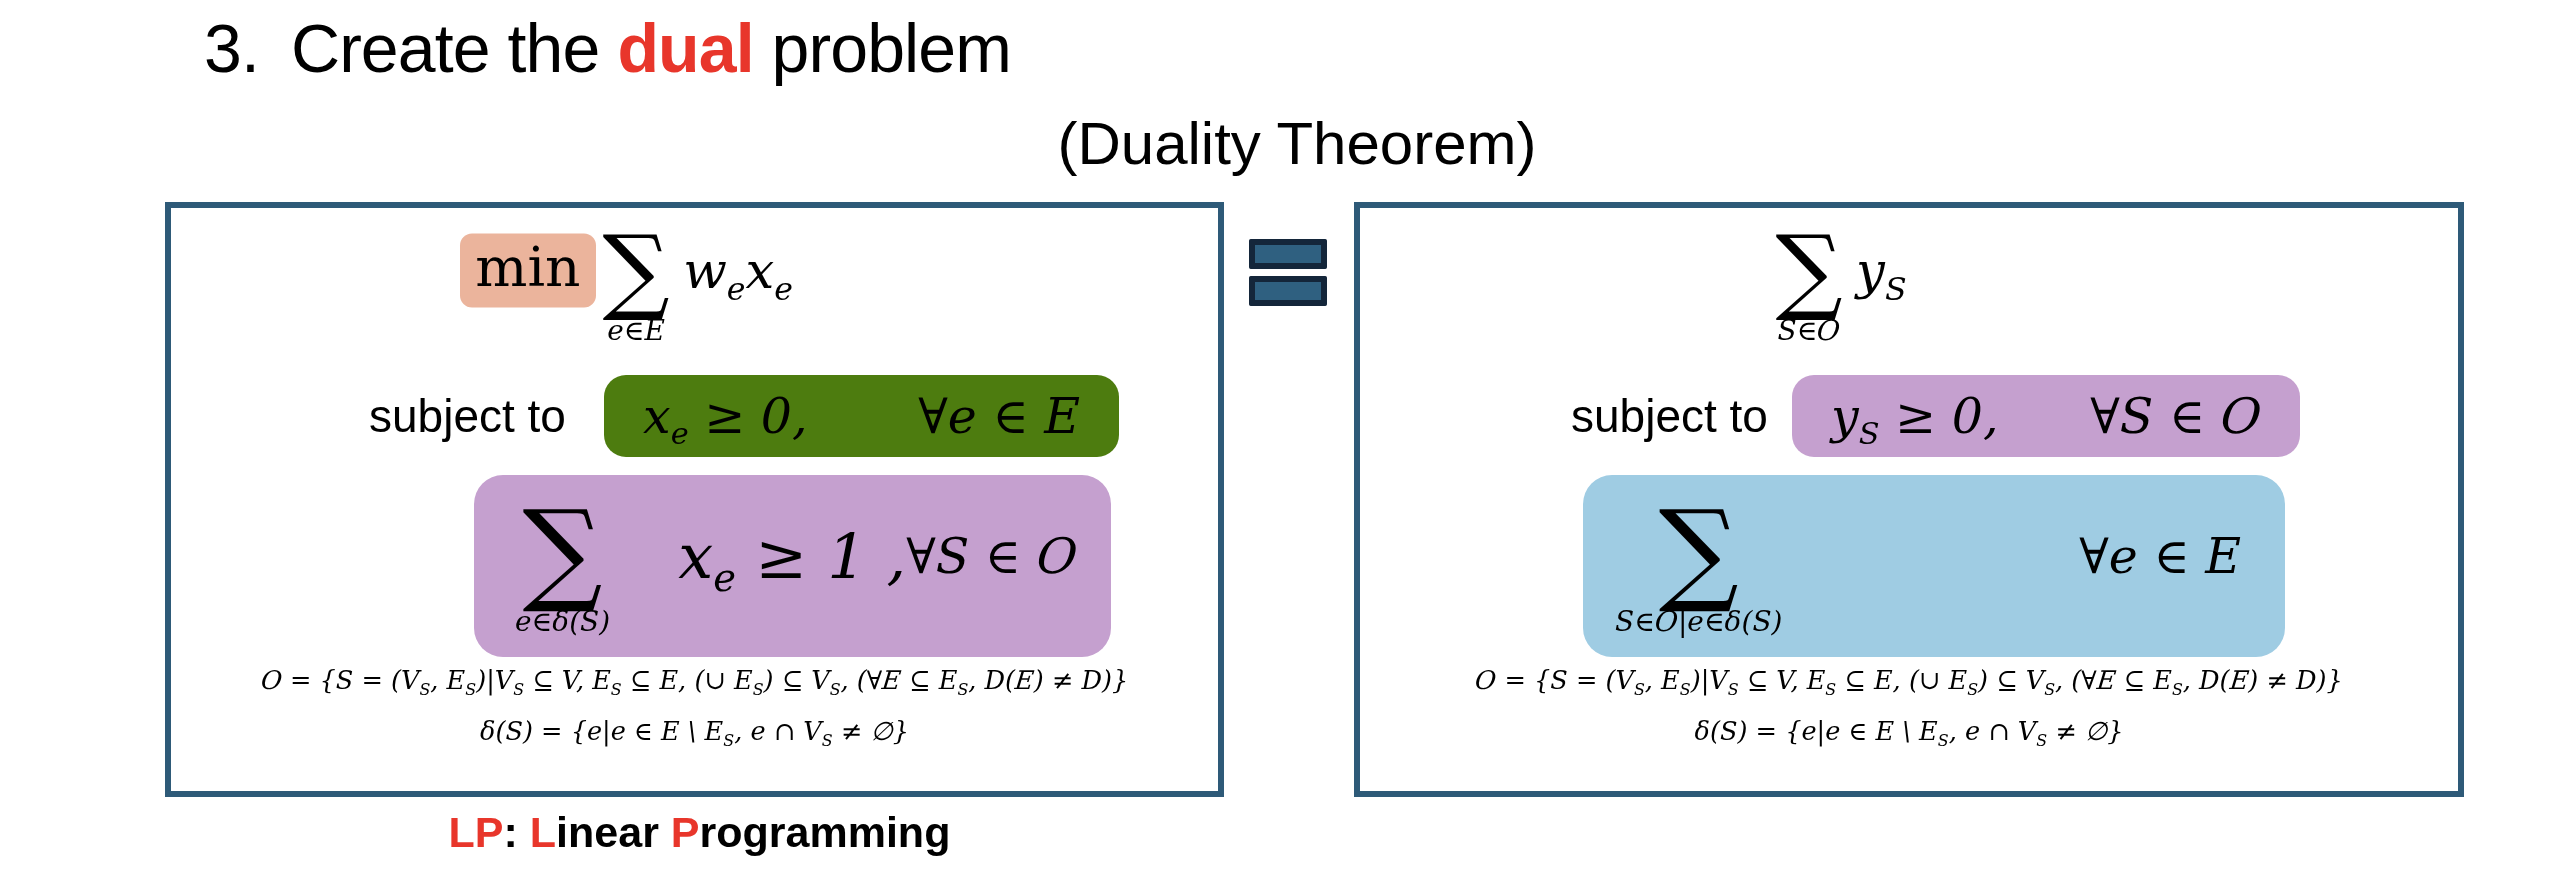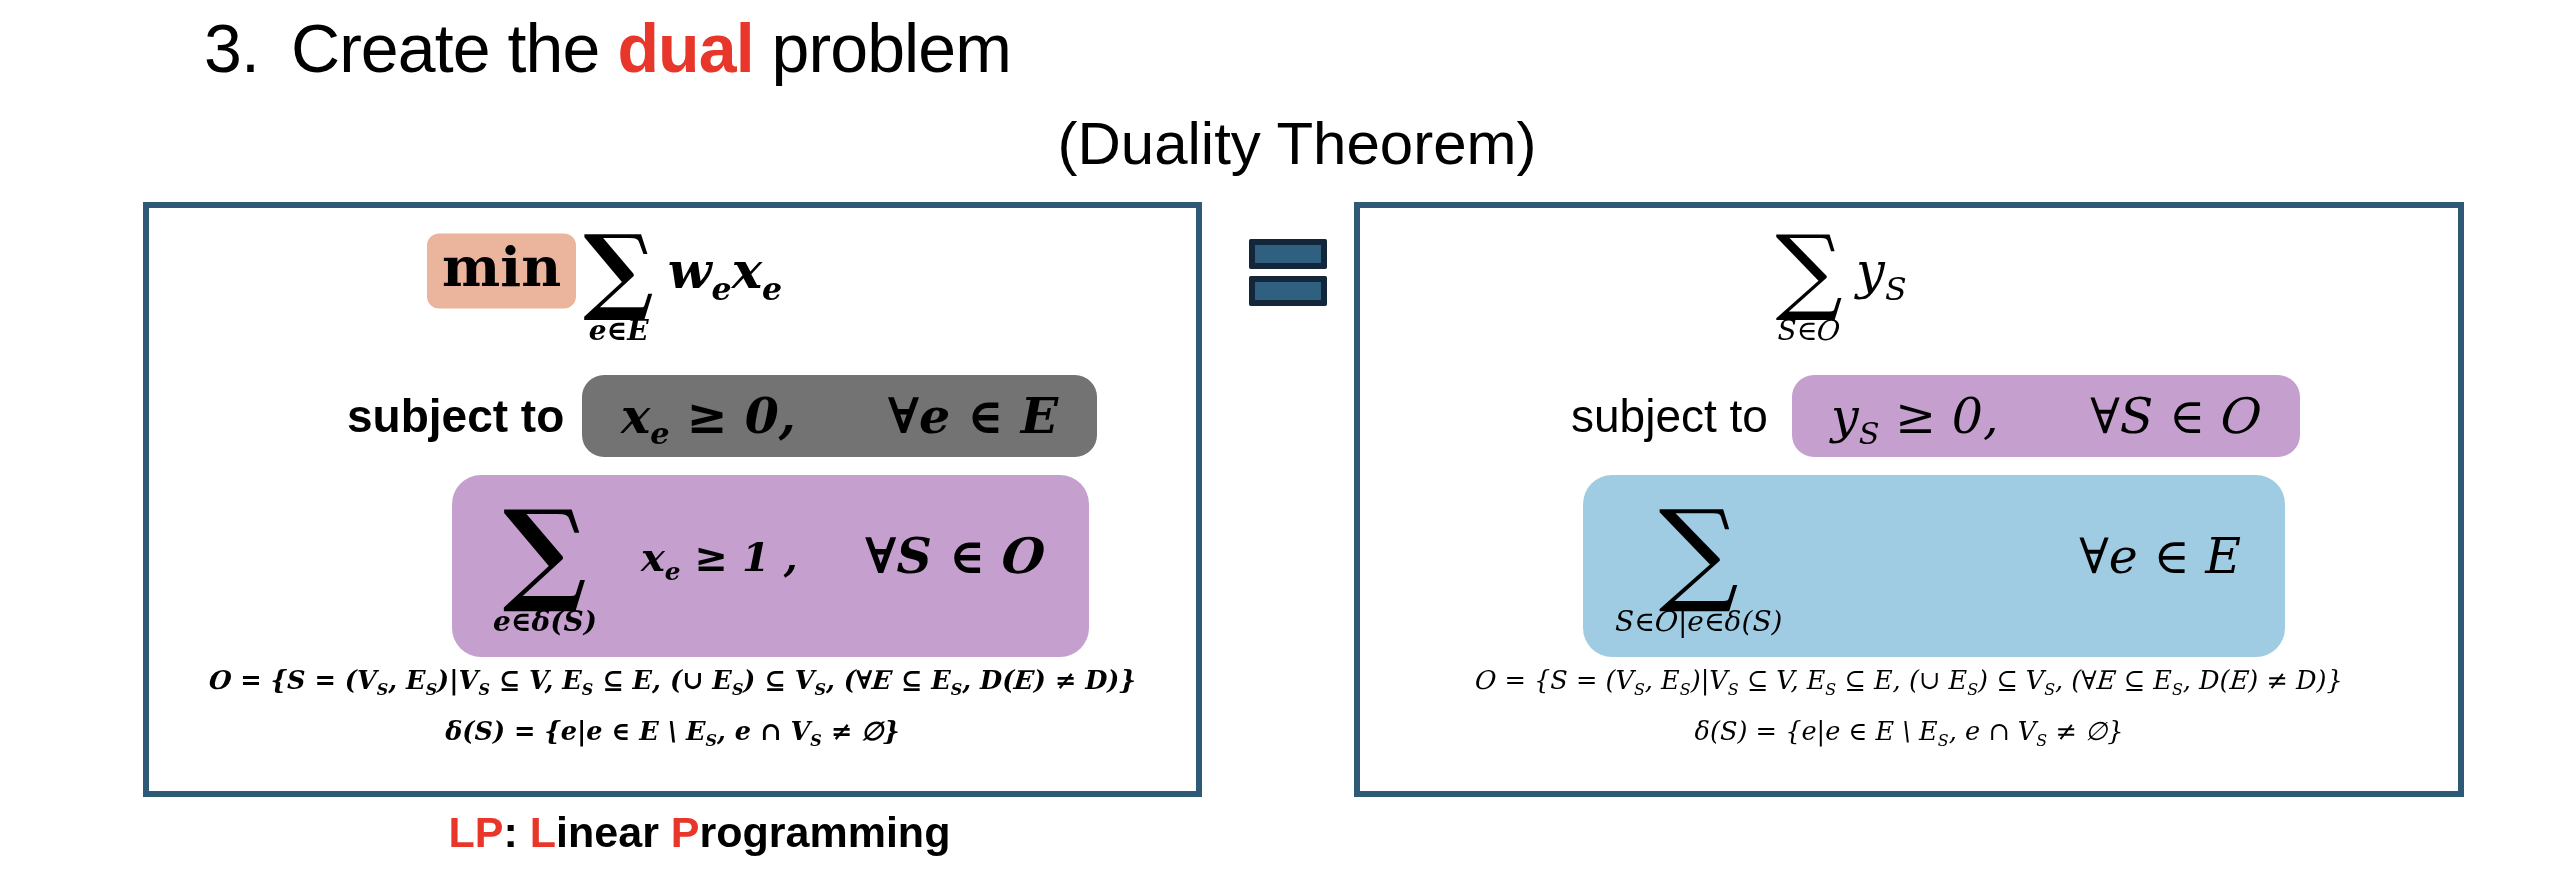--- a/index.html
+++ b/index.html
@@ -8,21 +8,21 @@
     font-family:"Liberation Sans",sans-serif;color:#000;
   }
   
   .title{position:absolute;left:204px;top:8.5px;font-size:68px;letter-spacing:-0.9px;white-space:nowrap;}
   .t-num{display:inline-block;margin-right:32px;}
   .t-hl{font-weight:bold;}
   .red{color:#E8362B;}
   .subtitle{position:absolute;top:109px;left:1297px;transform:translateX(-50%);font-size:60px;white-space:nowrap;}
   
   .box{position:absolute;top:202px;height:595px;border:6.8px solid #2E5A78;background:#fff;box-sizing:border-box;}
-  .box-lp{left:143px;width:1059px;font-weight:bold;}
+  .box-lp{left:165px;width:1059px;}
   .box-dlp{left:1354px;width:1110px;}
   
   .equals{position:absolute;left:1249px;top:239px;width:78px;}
   .equals .bar{height:30px;background:#2F6080;border:6px solid #14263A;box-sizing:border-box;border-radius:1.7px;}
   .equals .bar + .bar{margin-top:6.8px;}
   
   .math{font-family:"DejaVu Serif",serif;font-style:italic;}
   sub{font-size:0.62em;line-height:0;}
   .scr{display:inline-block;transform:skewX(-6deg);font-style:italic;}
   .sum-block{display:flex;flex-direction:column;align-items:center;}
@@ -35,31 +35,31 @@
   .op-pill{background:#EBB49C;border-radius:12px;font-family:"DejaVu Serif",serif;font-size:55px;font-style:normal;
            padding:1.7px 15.3px 8.5px;transform:translateY(-13.6px);margin-right:6.8px;}
   .obj-expr{font-size:51px;margin-left:13.6px;transform:translateY(-13.6px);white-space:nowrap;}
   
   .c-row{position:absolute;top:167px;left:0;width:100%;height:82px;}
   .subject-label{position:absolute;top:50%;transform:translateY(-50%);font-size:46px;white-space:nowrap;}
   .box-lp .subject-label{left:198px;}
   .box-dlp .subject-label{left:211px;}
   .pill{box-sizing:border-box;display:flex;align-items:center;}
   .c1-pill{position:absolute;top:0;height:82px;border-radius:22px;}
-  .box-lp .c1-pill{left:433px;width:515px;background:#737373;}
+  .box-lp .c1-pill{left:433px;width:515px;background:#4d7c0f;}
   .box-dlp .c1-pill{left:432px;width:508px;background:#C5A0CF;}
   .c1-pill .c-expr{font-size:49px;margin-left:39px;white-space:nowrap;}
   .c1-pill .c-forall{font-size:49px;margin-left:auto;margin-right:39px;white-space:nowrap;}
   
   .c2-pill{position:absolute;top:267px;height:182px;border-radius:29px;}
   .box-lp .c2-pill{left:303px;width:637px;background:#C5A0CF;}
   .box-dlp .c2-pill{left:223px;width:702px;background:#9FCCE3;}
   .c2-pill .sum-block{margin-left:41px;}
   .box-dlp .c2-pill .sum-block{margin-left:32px;}
-  .c2-pill .c-expr{font-size:40px;margin-left:44px;transform:translateY(-10.2px);white-space:nowrap;}
+  .c2-pill .c-expr{font-size:62px;margin-left:68px;transform:translateY(-10.2px);white-space:nowrap;}
   .c2-pill .c-forall{font-size:49px;margin-left:auto;margin-right:44px;transform:translateY(-10.2px);white-space:nowrap;}
   
   .defs{position:absolute;top:460px;left:0;width:100%;text-align:center;}
   .def-line{font-size:25.6px;line-height:1.0;white-space:nowrap;}
   .def-line + .def-line{margin-top:25.6px;}
   
   .caption{position:absolute;top:808px;font-size:43px;font-weight:bold;text-align:center;white-space:nowrap;}
   .caption-lp{left:170px;width:1059px;}
   .caption-dlp{left:1354px;width:1110px;}
 </style>

